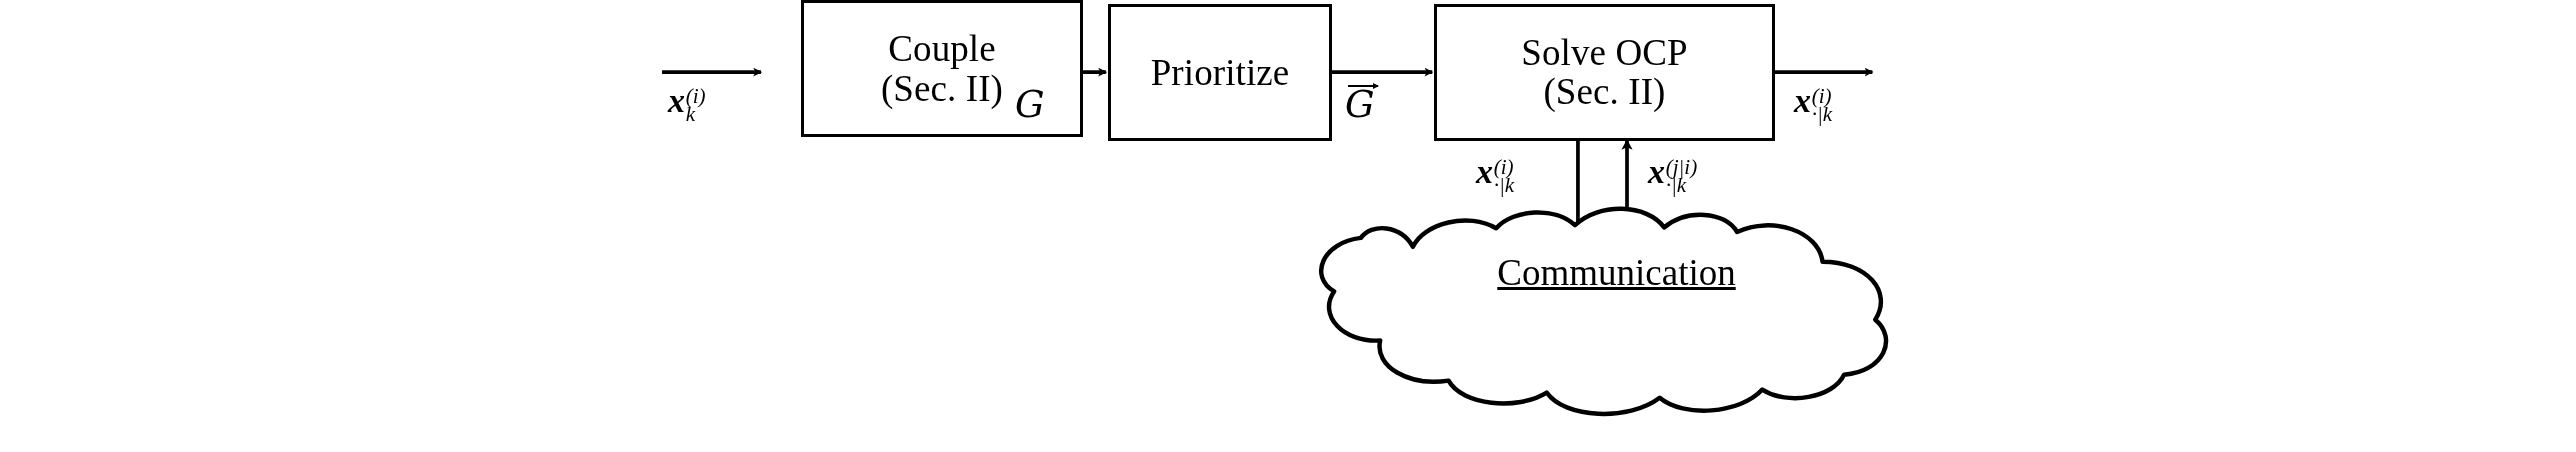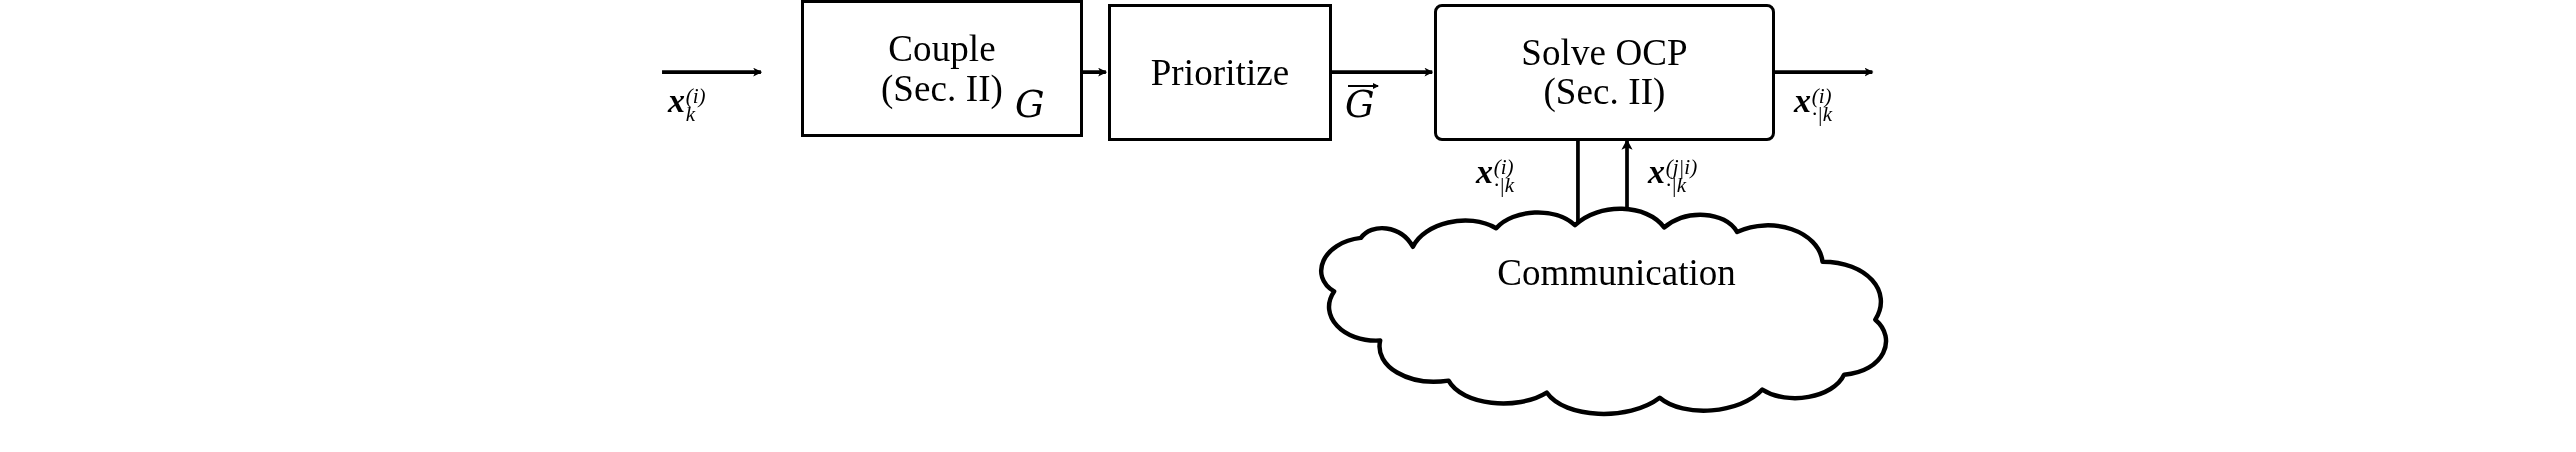--- a/index.html
+++ b/index.html
@@ -104,20 +104,21 @@
     border-bottom: 3.7px solid transparent;
   }
 
   
   .cloud-text {
     position: absolute;
     text-align: center;
     font-size: 37px;
     line-height: 1.18;
     white-space: nowrap;
+    text-decoration: underline;
   }
 </style>
 </head>
 <body>
 
 <div id="canvas">
 
   <svg id="vec" viewBox="0 0 3464 608">
     <defs>
       <marker id="ah" viewBox="0 0 12 12" refX="10.4" refY="6" markerWidth="12" markerHeight="12" orient="auto-start-reverse" markerUnits="userSpaceOnUse">
@@ -176,21 +177,21 @@
 
   <div class="proc-box" style="left:761px; top:0; width:282px; height:137px;margin-left:40px;">
     <div class="line">Couple</div>
     <div class="line">(Sec. II)</div>
   </div>
 
   <div class="proc-box" style="left:1108px; top:3.7px; width:224px; height:137px;">
     <div class="line">Prioritize</div>
   </div>
 
-  <div class="proc-box" style="left:1434px; top:3.7px; width:341px; height:137px;border-radius:8px;">
+  <div class="proc-box" style="left:1434px; top:3.7px; width:341px; height:137px;">
     <div class="line">Solve OCP</div>
     <div class="line">(Sec. II)</div>
   </div>
 
   <div class="cloud-text" style="left:1371px; top:251px; width:491px;">
     <div>Communication</div>
   </div>
 
   <div class="mlabel" style="left:668px; top:84px;">
     <span class="mvar">x</span><span class="supsub">

